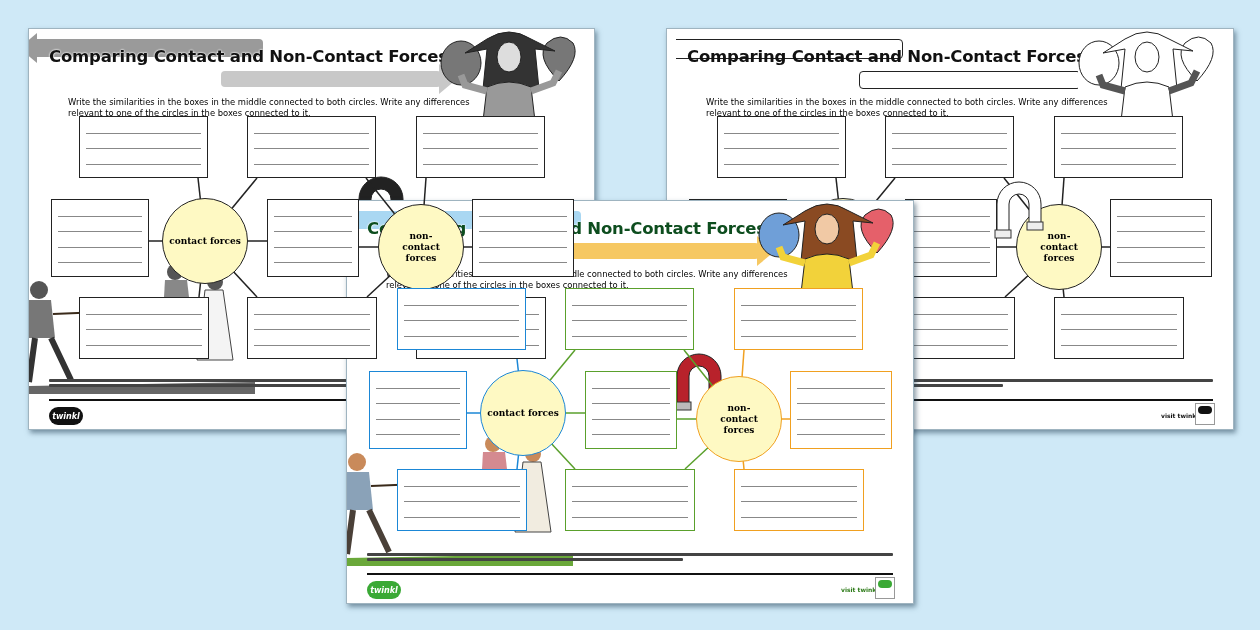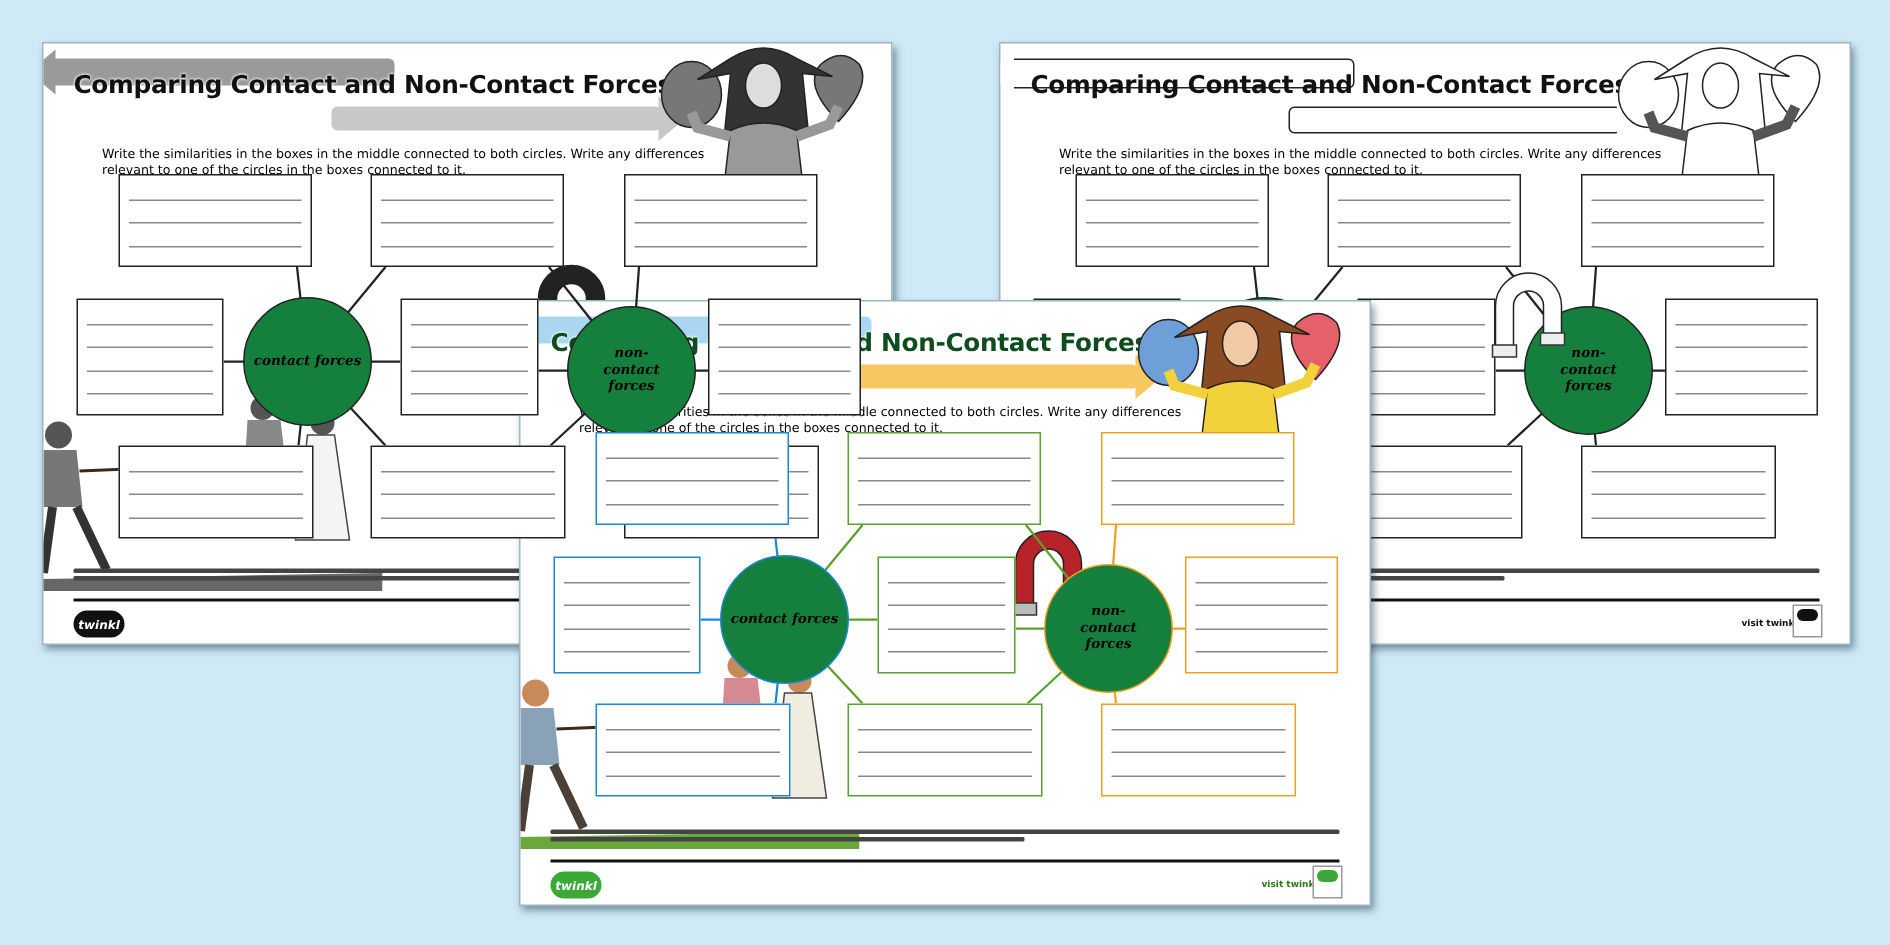--- a/index.html
+++ b/index.html
@@ -9,21 +9,21 @@
   #sheet-right{left:666px;top:28px;width:566px;height:400px;}
   #sheet-front{left:346px;top:200px;width:566px;height:402px;}
   .title{position:absolute;left:20px;top:18px;font-family:"DejaVu Sans",sans-serif;font-weight:bold;font-size:16.5px;white-space:nowrap;letter-spacing:-0.2px;}
   .instr{position:absolute;left:20px;top:68px;font-size:8.4px;line-height:11px;width:420px;white-space:pre-line;margin-left:19px;}
   .arrow-l{position:absolute;left:4px;top:10px;width:230px;height:18px;border-radius:4px;}
   .arrow-l:before{content:"";position:absolute;left:-14px;top:-6px;border-right:18px solid currentColor;border-top:15px solid transparent;border-bottom:15px solid transparent;}
   .arrow-r{position:absolute;left:192px;top:42px;width:220px;height:16px;border-radius:4px;}
   .arrow-r:after{content:"";position:absolute;right:-16px;top:-7px;border-left:18px solid currentColor;border-top:15px solid transparent;border-bottom:15px solid transparent;}
   .box{position:absolute;background:#fff;box-sizing:border-box;border:1.5px solid #222;}
   .box .ln{position:absolute;left:6px;right:6px;height:1px;background:#888;}
-  .circle{position:absolute;border-radius:50%;background:#15803d;box-sizing:border-box;border:1.5px solid #222;display:flex;align-items:center;justify-content:center;text-align:center;font-weight:bold;font-size:9px;line-height:11px;font-family:"DejaVu Serif",serif;font-style:italic;}
+  .circle{position:absolute;border-radius:50%;background:#fef9c3;box-sizing:border-box;border:1.5px solid #222;display:flex;align-items:center;justify-content:center;text-align:center;font-weight:bold;font-size:9px;line-height:11px;font-family:"DejaVu Serif",serif;}
   svg.conn{position:absolute;left:0;top:0;}
   .disclaimer{position:absolute;left:20px;height:12px;}
   .disclaimer i{display:block;height:3px;background:#444;margin-bottom:2px;border-radius:1px;}
   .rule{position:absolute;left:20px;height:2px;background:#111;}
   .logo{position:absolute;left:20px;width:34px;height:18px;border-radius:10px;color:#fff;font-size:8px;font-weight:bold;display:flex;align-items:center;justify-content:center;font-style:italic;}
   .visit{position:absolute;font-size:6px;font-weight:bold;white-space:nowrap;}
   .badge{position:absolute;width:18px;height:20px;border:1px solid #999;background:#fff;}
   .badge:before{content:"";position:absolute;left:2px;top:2px;width:14px;height:8px;border-radius:5px;background:currentColor;}
   .pic{position:absolute;}
 </style>

